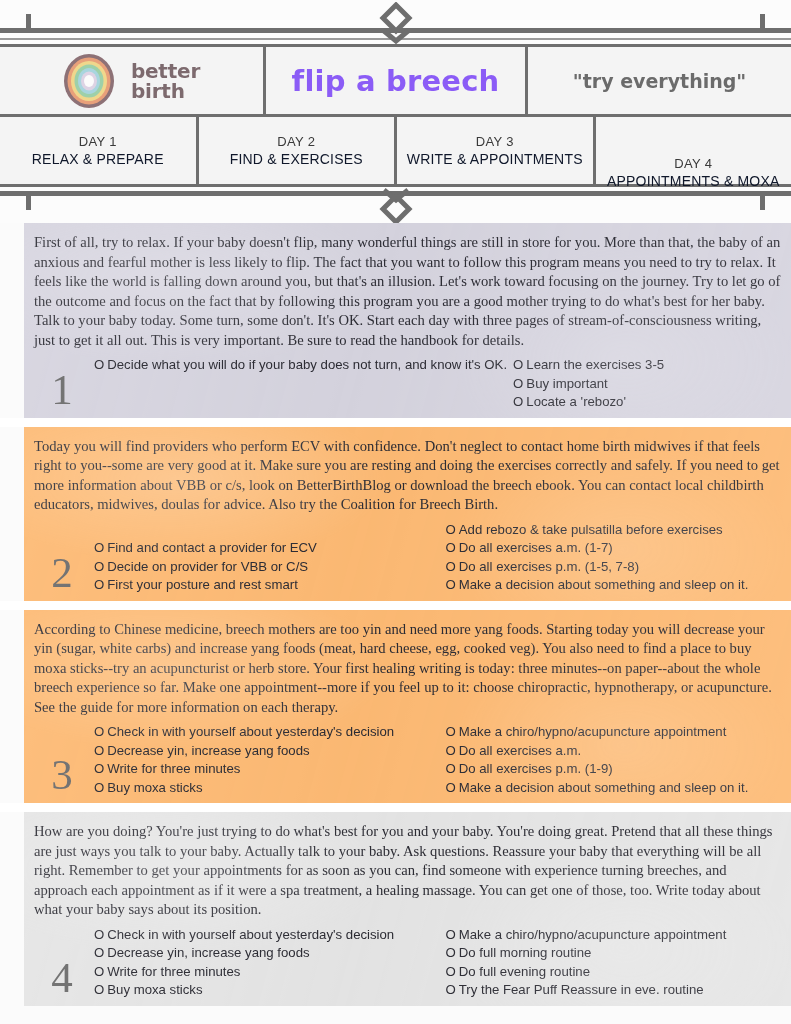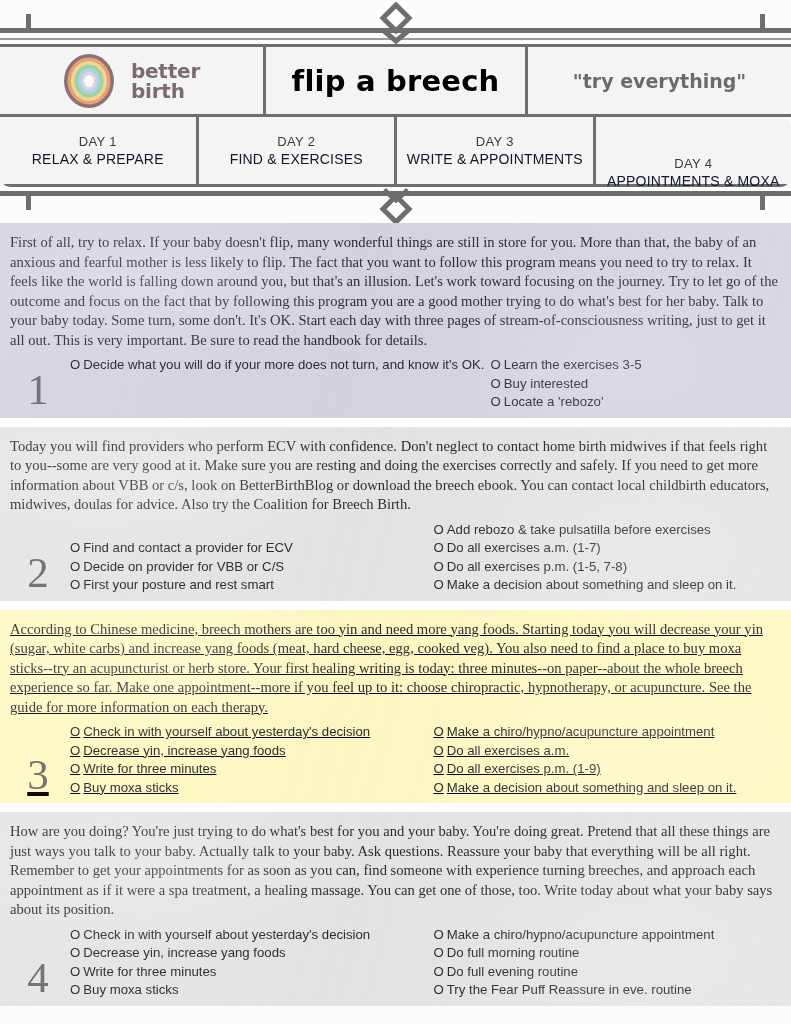--- a/index.html
+++ b/index.html
@@ -120,37 +120,36 @@
     font-weight: bold;
     font-size: 20px;
     line-height: 20px;
     color: #7d6a6e;
     letter-spacing: -0.2px;
   }
   .title-text {
     font-family: "DejaVu Sans", sans-serif;
     font-weight: bold;
     font-size: 29px;
-    color: #000000;
+    color: #8b5cf6;
     letter-spacing: 0.2px;
   }
   .motto-text {
     font-family: "DejaVu Sans", sans-serif;
     font-weight: bold;
     font-size: 19px;
     color: #6b6b6b;
   }
 
   
   .tabs-row {
     display: flex;
     height: 70px;
     background: #f4f4f4;
     border-bottom: 3px solid #6e6e6e;
-    border-radius: 11px;
   }
   .tab {
     flex: 1;
     display: flex;
     flex-direction: column;
     align-items: center;
     justify-content: center;
     text-align: center;
     background: #f4f4f4;
     border-right: 3px solid #6e6e6e;
@@ -166,20 +165,21 @@
     font-size: 14px;
     color: #0f172a;
     letter-spacing: 0.2px;
   }
 
   
   .sections { position: relative; }
   .section {
     position: relative;
     padding: 10px 6px 6px 6px;
+    margin-left: 24px;
   }
   .sec-gap { height: 9px; background: #ffffff; }
 
   .sec-para {
     font-family: "Liberation Serif", serif;
     font-size: 14.6px;
     line-height: 19.5px;
     color: #2b2b33;
     padding: 0 4px 0 4px;
     text-align: left;
@@ -211,22 +211,22 @@
     font-family: "Liberation Sans", sans-serif;
     font-size: 13.2px;
     line-height: 18.5px;
     color: #2b2b33;
     white-space: nowrap;
   }
   .check-item .box { margin-right: 3px; }
 
   
   .sec-1 { background: #d6d4df; }
-  .sec-2 { background: #e5e5e5; }
-  .sec-3 { background: #fef9c3; text-decoration: underline; }
+  .sec-2 { background: #fdba74; }
+  .sec-3 { background: #fdba74; }
   .sec-4 { background: #e5e5e5; }
 
   
   .texture {
     position: absolute;
     inset: 0;
     pointer-events: none;
     opacity: 0.35;
     background:
       radial-gradient(ellipse 300px 120px at 20% 30%, rgba(255,255,255,0.55), rgba(255,255,255,0) 70%),
@@ -317,25 +317,25 @@
 
   <div class="sections">
 
     <div class="section sec-1">
       <div class="texture"></div>
       <div class="sec-para">First of all, try to relax. If your baby doesn't flip, many wonderful things are still in store for you. More than that, the baby of an anxious and fearful mother is less likely to flip. The fact that you want to follow this program means you need to try to relax. It feels like the world is falling down around you, but that's an illusion. Let's work toward focusing on the journey. Try to let go of the outcome and focus on the fact that by following this program you are a good mother trying to do what's best for her baby. Talk to your baby today. Some turn, some don't. It's OK. Start each day with three pages of stream-of-consciousness writing, just to get it all out. This is very important. Be sure to read the handbook for details.</div>
       <div class="sec-body">
         <div class="sec-num">1</div>
         <div class="sec-cols">
           <div class="sec-col">
-            <div class="check-item"><span class="box">O</span><span>Decide what you will do if your more does not turn, and know it's OK.</span></div>
+            <div class="check-item"><span class="box">O</span><span>Decide what you will do if your baby does not turn, and know it's OK.</span></div>
           </div>
           <div class="sec-col right">
             <div class="check-item"><span class="box">O</span><span>Learn the exercises 3-5</span></div>
-            <div class="check-item"><span class="box">O</span><span>Buy interested</span></div>
+            <div class="check-item"><span class="box">O</span><span>Buy important</span></div>
             <div class="check-item"><span class="box">O</span><span>Locate a 'rebozo'</span></div>
           </div>
         </div>
       </div>
     </div>
 
     <div class="sec-gap"></div>
 
     <div class="section sec-2">
       <div class="texture"></div>

